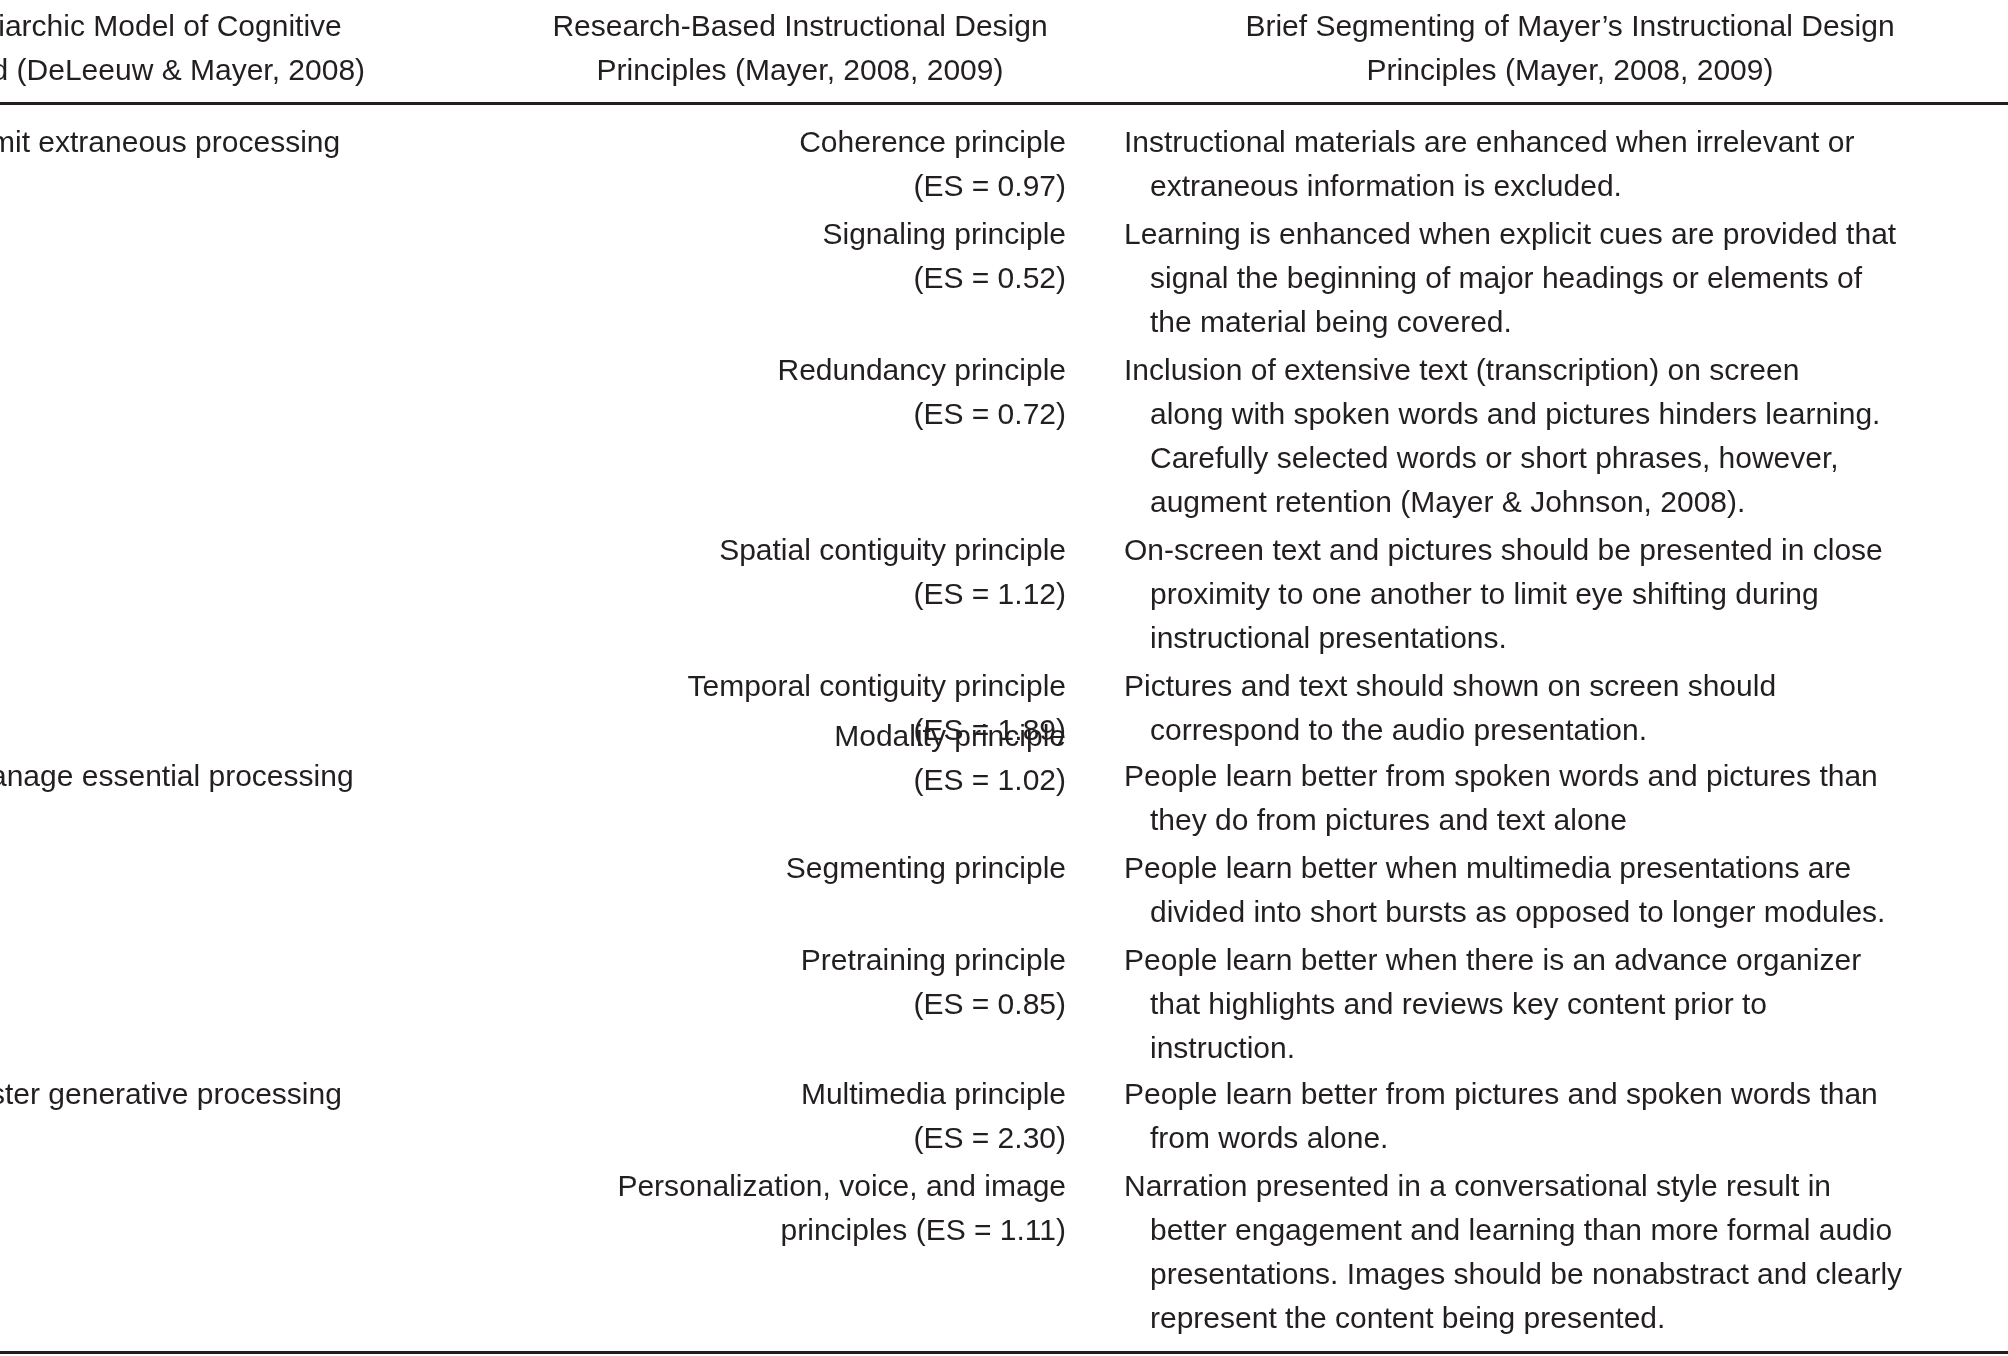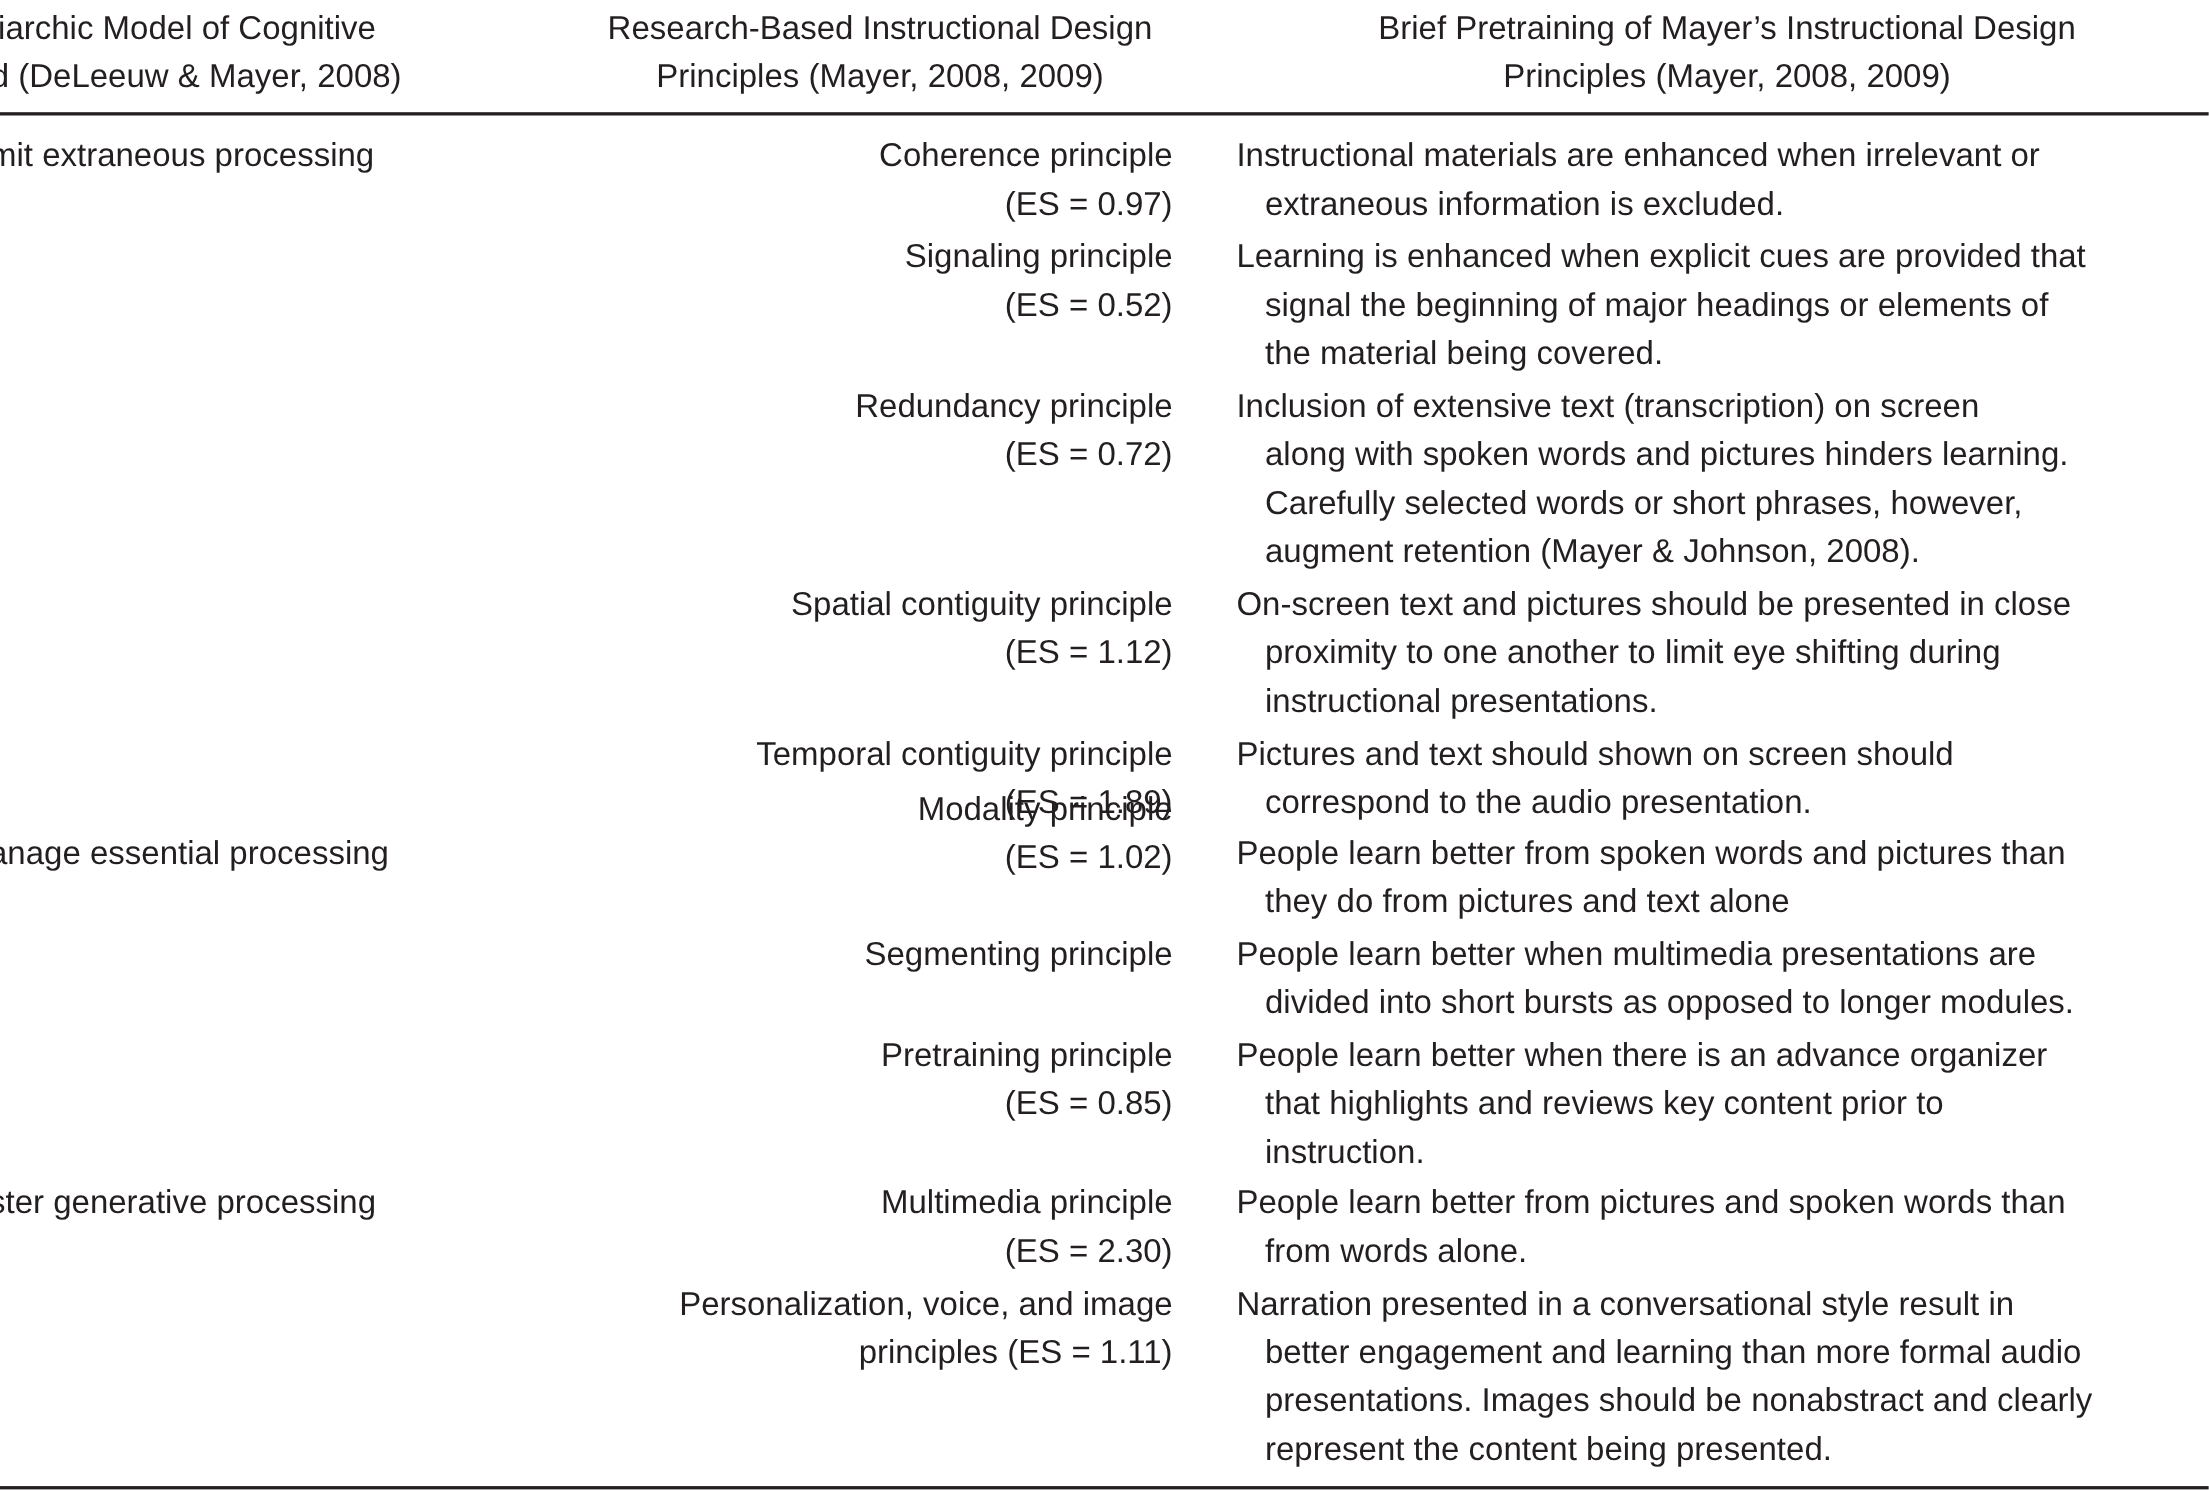--- a/index.html
+++ b/index.html
@@ -27,21 +27,21 @@
 
   <div class="hdr c1">
     <span class="line">iarchic Model of Cognitive</span>
     <span class="line">ad (DeLeeuw &amp; Mayer, 2008)</span>
   </div>
   <div class="hdr c2">
     <span class="line">Research-Based Instructional Design</span>
     <span class="line">Principles (Mayer, 2008, 2009)</span>
   </div>
   <div class="hdr c3">
-    <span class="line">Brief Pretraining of Mayer’s Instructional Design</span>
+    <span class="line">Brief Segmenting of Mayer’s Instructional Design</span>
     <span class="line">Principles (Mayer, 2008, 2009)</span>
   </div>
 
   <div class="rule top"></div>
 
   <div class="cell c1cell" style="top:120px">mit extraneous processing</div>
   <div class="cell c1cell" style="top:754px">anage essential processing</div>
   <div class="cell c1cell" style="top:1072px">ster generative processing</div>
 
   <div class="cell c2cell" style="top:120px">

